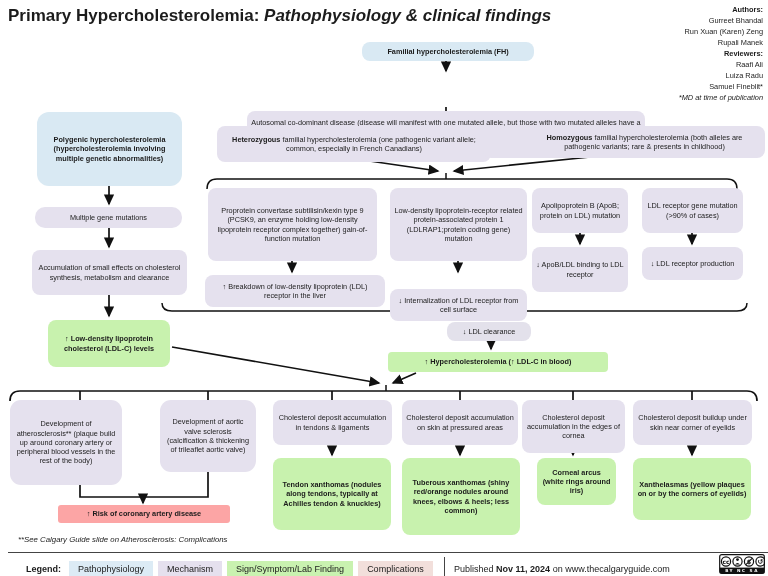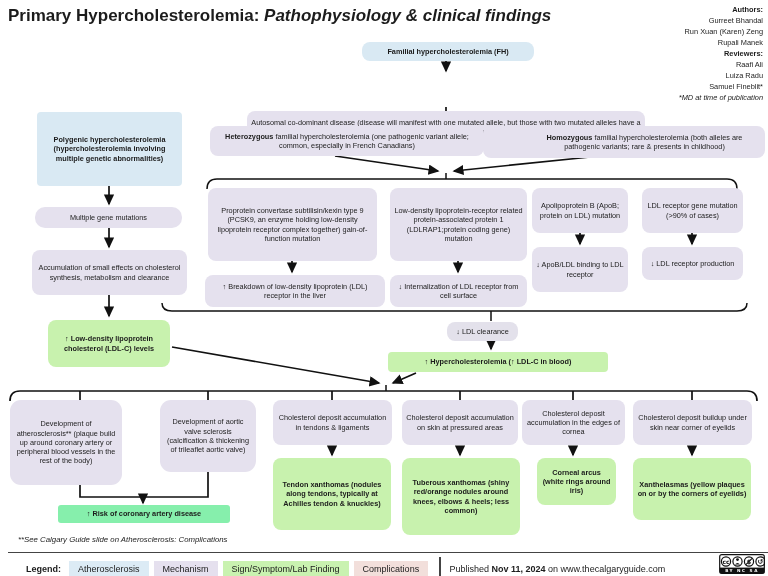--- a/index.html
+++ b/index.html
@@ -6,21 +6,21 @@
   .canvas{position:relative;width:768px;height:576px;background:#fff;overflow:hidden;
           font-family:"Liberation Sans","DejaVu Sans",sans-serif;color:#1c1c1c;}
   .wires{position:absolute;left:0;top:0;z-index:0;pointer-events:none;}
   .node{position:absolute;z-index:1;display:flex;align-items:center;justify-content:center;
         text-align:center;font-size:7.3px;line-height:1.27;border-radius:8px;
         padding:2px 4px;box-sizing:border-box;}
   .blue{background:#d9e9f3;}
   .lav{background:#e5e1ee;}
   .lav2{background:#e3e1eb;}
   .green{background:#c8f2ae;font-weight:bold;}
-  .pink{background:#86efac;font-weight:bold;border-radius:3px;}
+  .pink{background:#fca5a5;font-weight:bold;border-radius:3px;}
   .bold{font-weight:bold;border-radius:8px;}
   .title{position:absolute;left:8px;top:6px;font-size:17px;font-weight:bold;z-index:1;}
   .title .sub{font-style:italic;}
   .credits{position:absolute;right:5px;top:4px;width:150px;text-align:right;
            font-size:7.4px;line-height:11px;z-index:1;}
   .credits .hd{font-weight:bold;}
   .credits .note{font-style:italic;}
   .footnote{position:absolute;left:18px;top:535px;font-size:7.8px;font-style:italic;z-index:1;}
   .legendbar{position:absolute;left:8px;top:552px;width:768px;height:32px;border-top:1.4px solid #444;
              display:flex;align-items:center;z-index:1;box-sizing:border-box;}
@@ -93,62 +93,62 @@
     <div>Rupali Manek</div>
     <div class="hd">Reviewers:</div>
     <div>Raafi Ali</div>
     <div>Luiza Radu</div>
     <div>Samuel Fineblit*</div>
     <div class="note">*MD at time of publication</div>
   </div>
 
   <div class="node blue bold" style="left:362px;top:42px;width:172px;height:19px;">Familial hypercholesterolemia (FH)</div>
   <div class="node lav" style="left:247px;top:75px;width:398px;height:32px;margin-top:36px;">Autosomal co-dominant disease (disease will manifest with one mutated allele, but those with two mutated alleles have a more severe phenotype) impacting only one gene</div>
-  <div class="node lav" style="left:210px;top:126px;width:274px;height:30px;">
+  <div class="node lav" style="left:217px;top:126px;width:274px;height:36px;">
       <span><b>Heterozygous</b><span> familial hypercholesterolemia (one pathogenic variant allele; common, especially in French Canadians)</span></span>
     </div>
   <div class="node lav" style="left:483px;top:126px;width:282px;height:32px;padding-left:45px;">
       <span><b>Homozygous</b><span> familial hypercholesterolemia (both alleles are pathogenic variants; rare &amp; presents in childhood)</span></span>
     </div>
 
-  <div class="node blue bold" style="left:37px;top:112px;width:145px;height:74px;border-radius:4px;">Polygenic hypercholesterolemia (hypercholesterolemia involving multiple genetic abnormalities)</div>
+  <div class="node blue bold" style="left:37px;top:112px;width:145px;height:74px;border-radius:12px;">Polygenic hypercholesterolemia (hypercholesterolemia involving multiple genetic abnormalities)</div>
   <div class="node lav" style="left:35px;top:207px;width:147px;height:21px;border-radius:10px;">Multiple gene mutations</div>
   <div class="node lav" style="left:32px;top:250px;width:155px;height:45px;">Accumulation of small effects on cholesterol synthesis, metabolism and clearance</div>
   <div class="node green" style="left:48px;top:320px;width:122px;height:47px;">↑ Low-density lipoprotein cholesterol (LDL-C) levels</div>
 
   <div class="node lav" style="left:208px;top:188px;width:169px;height:73px;">Proprotein convertase subtilisin/kexin type 9 (PCSK9, an enzyme holding low-density lipoprotein receptor complex together) gain-of-function mutation</div>
   <div class="node lav" style="left:205px;top:275px;width:180px;height:32px;">↑ Breakdown of low-density lipoprotein (LDL) receptor in the liver</div>
   <div class="node lav" style="left:390px;top:188px;width:137px;height:73px;">Low-density lipoprotein-receptor related protein-associated protein 1 (LDLRAP1;protein coding gene) mutation</div>
-  <div class="node lav" style="left:390px;top:275px;width:137px;height:32px;">↓ Internalization of LDL receptor from cell surface</div>
+  <div class="node lav" style="left:390px;top:289px;width:137px;height:32px;">↓ Internalization of LDL receptor from cell surface</div>
   <div class="node lav" style="left:532px;top:188px;width:96px;height:45px;">Apolipoprotein B (ApoB; protein on LDL) mutation</div>
   <div class="node lav" style="left:532px;top:247px;width:96px;height:45px;">↓ ApoB/LDL binding to LDL receptor</div>
   <div class="node lav" style="left:642px;top:188px;width:101px;height:45px;">LDL receptor gene mutation (&gt;90% of cases)</div>
   <div class="node lav" style="left:642px;top:247px;width:101px;height:33px;">↓ LDL receptor production</div>
 
-  <div class="node lav2" style="left:447px;top:322px;width:71px;height:19px;text-align:right;">↓ LDL clearance</div>
+  <div class="node lav2" style="left:447px;top:322px;width:84px;height:19px;text-align:right;">↓ LDL clearance</div>
   <div class="node green" style="left:388px;top:352px;width:220px;height:20px;border-radius:4px;">↑ Hypercholesterolemia (↑ LDL-C in blood)</div>
 
   <div class="node lav" style="left:10px;top:400px;width:112px;height:85px;border-radius:11px;">Development of atherosclerosis** (plaque build up around coronary artery or peripheral blood vessels in the rest of the body)</div>
   <div class="node lav" style="left:160px;top:400px;width:96px;height:72px;border-radius:11px;">Development of aortic valve sclerosis (calcification &amp; thickening of trileaflet aortic valve)</div>
   <div class="node lav" style="left:273px;top:400px;width:119px;height:45px;">Cholesterol deposit accumulation in tendons &amp; ligaments</div>
   <div class="node lav" style="left:402px;top:400px;width:116px;height:45px;">Cholesterol deposit accumulation on skin at pressured areas</div>
-  <div class="node lav" style="left:522px;top:400px;width:103px;height:45px;">Cholesterol deposit accumulation in the edges of cornea</div>
+  <div class="node lav" style="left:522px;top:400px;width:103px;height:53px;">Cholesterol deposit accumulation in the edges of cornea</div>
   <div class="node lav" style="left:633px;top:400px;width:119px;height:45px;">Cholesterol deposit buildup under skin near corner of eyelids</div>
 
   <div class="node pink" style="left:58px;top:505px;width:172px;height:18px;">↑ Risk of coronary artery disease</div>
   <div class="node green" style="left:273px;top:458px;width:118px;height:72px;">Tendon xanthomas (nodules along tendons, typically at Achilles tendon &amp; knuckles)</div>
   <div class="node green" style="left:402px;top:458px;width:118px;height:77px;">Tuberous xanthomas (shiny red/orange nodules around knees, elbows &amp; heels; less common)</div>
   <div class="node green" style="left:537px;top:458px;width:79px;height:47px;">Corneal arcus (white rings around iris)</div>
   <div class="node green" style="left:633px;top:458px;width:118px;height:62px;">Xanthelasmas (yellow plaques on or by the corners of eyelids)</div>
 
   <div class="footnote">**See Calgary Guide slide on Atherosclerosis: Complications</div>
 
   <div class="legendbar">
     <span class="lg-label">Legend:</span>
-    <span class="badge b-blue">Atherosclerosis</span>
+    <span class="badge b-blue">Pathophysiology</span>
     <span class="badge b-lav">Mechanism</span>
     <span class="badge b-green">Sign/Symptom/Lab Finding</span>
     <span class="badge b-pink">Complications</span>
     <span class="vdiv"></span>
     <span class="published"><span>Published </span><b>Nov 11, 2024</b><span> on www.thecalgaryguide.com</span></span>
   </div>
 
   <svg class="cc" width="46" height="20" viewBox="0 0 46 20">
     <rect x="0.7" y="0.7" width="44.6" height="18.6" rx="2" fill="#fff" stroke="#111" stroke-width="1.2"></rect>
     <circle cx="7" cy="7.5" r="4.6" fill="none" stroke="#111" stroke-width="1.2"></circle>

